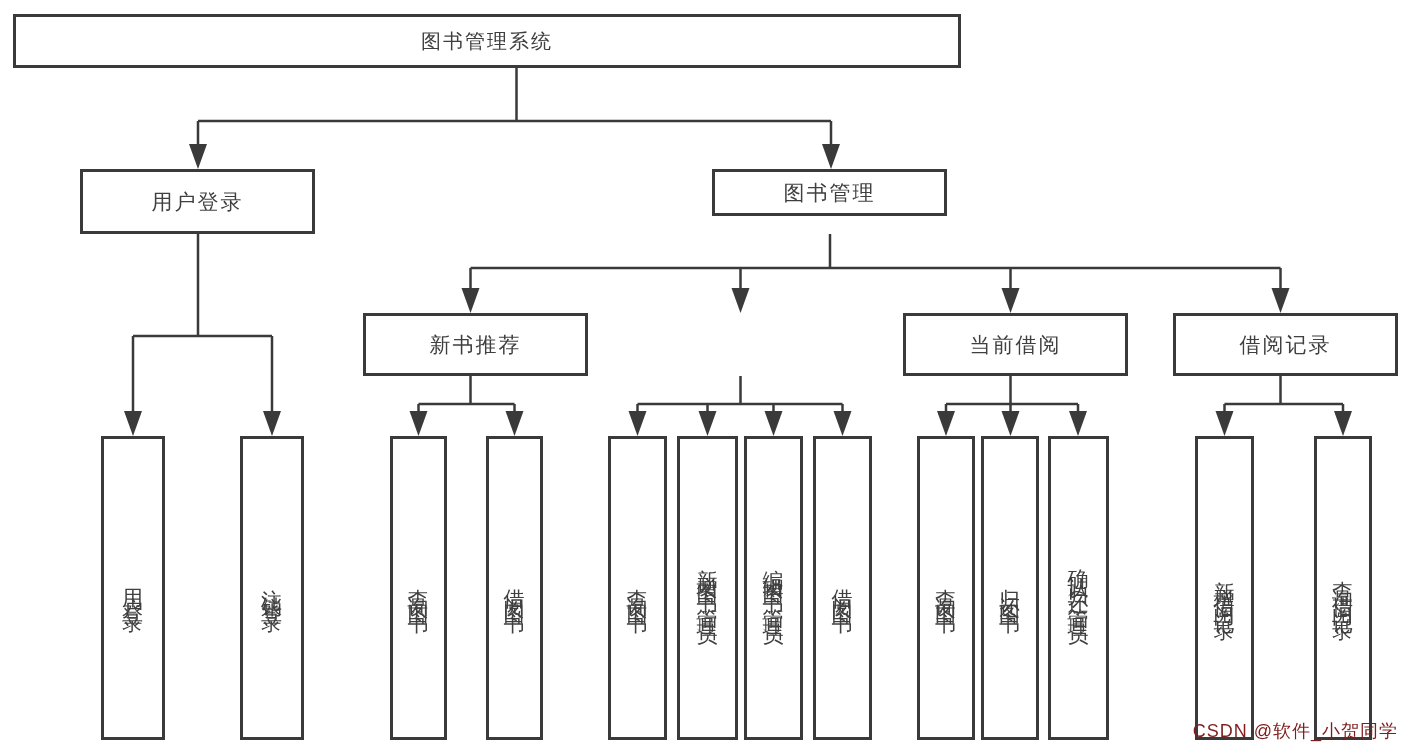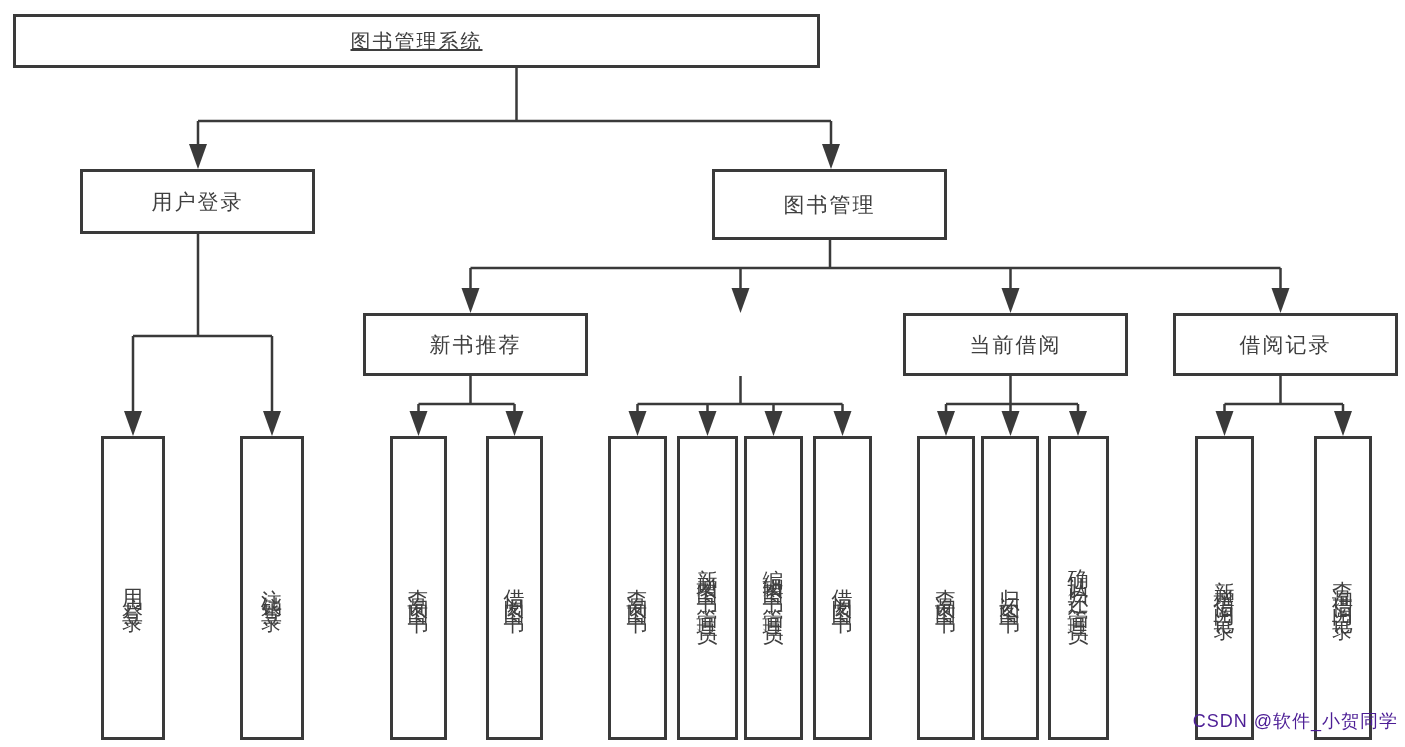--- a/index.html
+++ b/index.html
@@ -31,26 +31,25 @@
     align-items: center;
     justify-content: center;
     color: #3f3f3f;
   }
   .h-node {
     font-size: 21px;
     letter-spacing: 2px;
     white-space: nowrap;
   }
   .root-node {
-    left: 13px; top: 14px; width: 807px; height: 54px;
+    left: 13px; top: 14px; width: 948px; height: 54px;
     font-size: 20px;
-    text-decoration: underline;
   }
   .n-login  { left: 80px;  top: 169px; width: 235px; height: 65px; }
-  .n-mgmt   { left: 712px; top: 169px; width: 235px; height: 71px; }
+  .n-mgmt   { left: 712px; top: 169px; width: 235px; height: 47px; }
   .n-l2     { top: 313px; width: 225px; height: 63px; }
   .n-recommend { left: 363px;  }
   .n-borrow    { left: 633px;  }
   .n-current   { left: 903px;  }
   .n-records   { left: 1173px; }
   .leaf {
     top: 436px;
     height: 304px;
   }
   .leaf span {
@@ -69,24 +68,24 @@
   .c3 { left: 744px;  width: 59px; }
   .c4 { left: 813px;  width: 59px; }
   .d1 { left: 917px;  width: 58px; }
   .d2 { left: 981px;  width: 58px; }
   .d3 { left: 1048px; width: 61px; }
   .e1 { left: 1195px; width: 59px; }
   .e2 { left: 1314px; width: 58px; }
   .watermark {
     position: absolute;
     right: 7px;
-    bottom: 14px;
+    bottom: 4px;
     font-size: 18px;
     letter-spacing: 1px;
-    color: #4c1d95;
+    color: #7f1d1d;
     white-space: nowrap;
   }
 </style>
 </head>
 <body>
 
 <div id="stage">
 
   <svg id="connectors" width="1405" height="747" viewBox="0 0 1405 747" xmlns="http://www.w3.org/2000/svg">
     <g stroke="#3a3a3a" stroke-width="2.5" fill="none">

